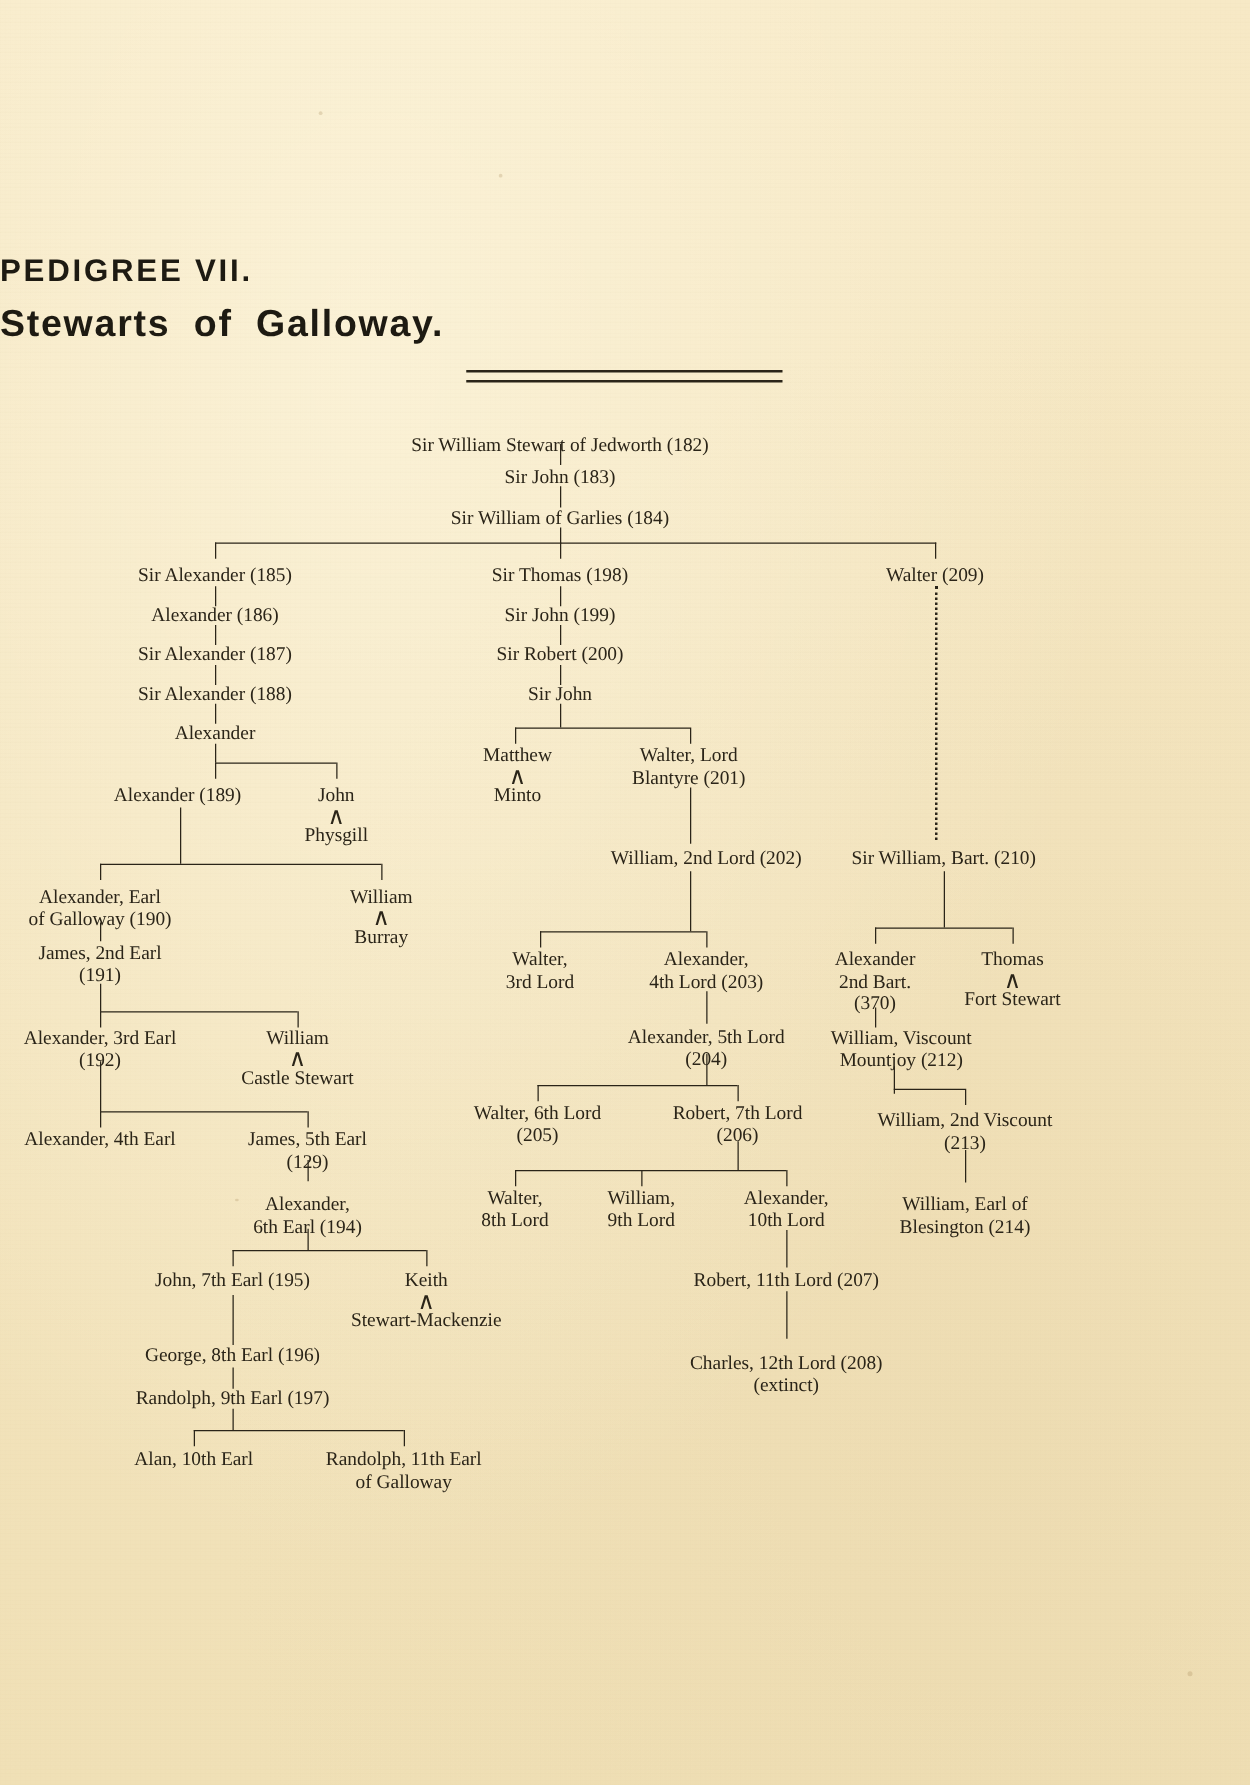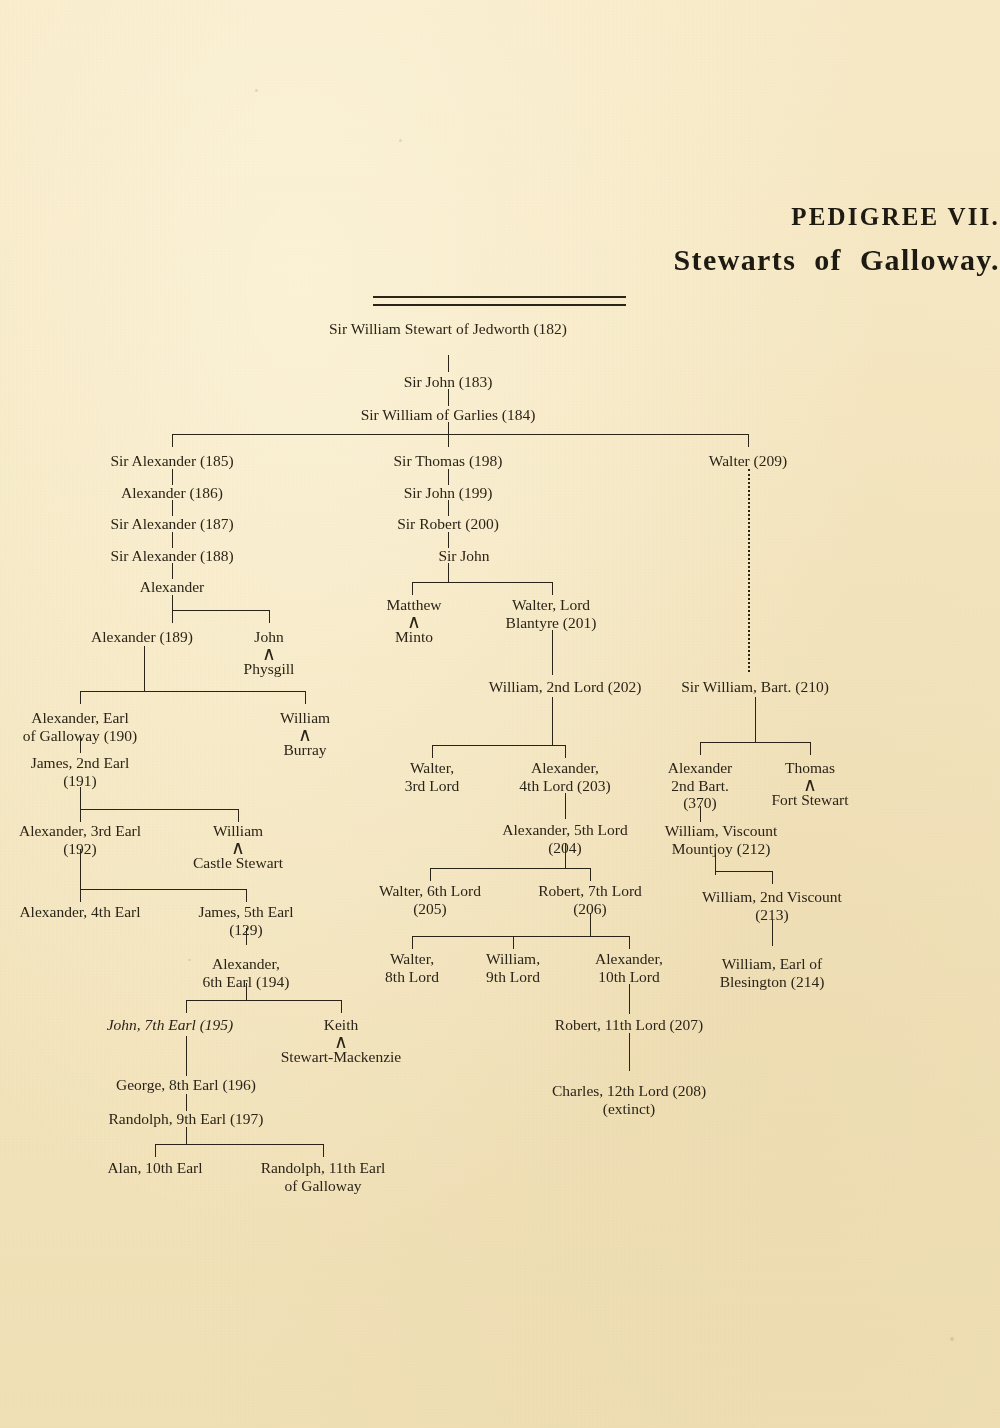--- a/index.html
+++ b/index.html
@@ -35,22 +35,22 @@
     position: absolute;
     border-radius: 50%;
     background: rgba(150,120,70,.22);
     pointer-events: none;
   }
 
   
   .title-main {
     position: absolute;
     left: 0; right: 0;
-    text-align: right;
-    font-family: Liberation Serif, serif;
+    text-align: left;
+    font-family: Liberation Sans, sans-serif;
     font-weight: bold;
     color: #1d1a12;
   }
   #pedigree-label {
     top: 203px;
     font-size: 25px;
     letter-spacing: 2.2px;
   }
   #pedigree-title {
     top: 243px;
@@ -216,21 +216,21 @@
   <div class="v" style="left:810px; top:742px; height:13px;"></div>
 
   <div class="v" style="left:700px; top:806px; height:16px;"></div>
 
   <div class="v" style="left:715px; top:853px; height:22px;"></div>
   <div class="h" style="left:715px; top:871px; width:57px;"></div>
   <div class="v" style="left:772px; top:871px; height:13px;"></div>
 
   <div class="v" style="left:772px; top:920px; height:26px;"></div>
 
-  <div class="node" style="left:448px; top:320px;">
+  <div class="node" style="left:448px; top:348px;">
     <span>Sir William Stewart of Jedworth (182)</span>
   </div>
   <div class="node" style="left:448px; top:373px;">
     <span>Sir John (183)</span>
   </div>
   <div class="node" style="left:448px; top:406px;">
     <span>Sir William of Garlies (184)</span>
   </div>
 
   <div class="node" style="left:172px; top:452px;">
@@ -291,21 +291,21 @@
     <span>Alexander, 4th Earl</span>
   </div>
   <div class="node" style="left:246px; top:903px;">
     <span>James, 5th Earl</span>
     <span class="l2">(129)</span>
   </div>
   <div class="node" style="left:246px; top:955px;">
     <span>Alexander,</span>
     <span class="l2">6th Earl (194)</span>
   </div>
-  <div class="node" style="left:170px; top:1016px;font-style:italic;">
+  <div class="node" style="left:186px; top:1016px;">
     <span>John, 7th Earl (195)</span>
   </div>
   <div class="node" style="left:341px; top:1016px;">
     <span>Keith</span>
   </div>
   <div class="cadet" style="left:341px; top:1034px;">
     <span class="caret">∧</span>
     <span>Stewart-Mackenzie</span>
   </div>
   <div class="node" style="left:186px; top:1076px;">
@@ -324,21 +324,21 @@
 
   <div class="node" style="left:448px; top:452px;">
     <span>Sir Thomas (198)</span>
   </div>
   <div class="node" style="left:448px; top:484px;text-align:center;">
     <span>Sir John (199)</span>
   </div>
   <div class="node" style="left:448px; top:515px;">
     <span>Sir Robert (200)</span>
   </div>
-  <div class="node" style="left:464px; top:547px;">
+  <div class="node" style="left:448px; top:547px;">
     <span>Sir John</span>
   </div>
   <div class="node" style="left:414px; top:596px;">
     <span>Matthew</span>
   </div>
   <div class="cadet" style="left:414px; top:614px;">
     <span class="caret">∧</span>
     <span>Minto</span>
   </div>
   <div class="node" style="left:551px; top:596px;">

